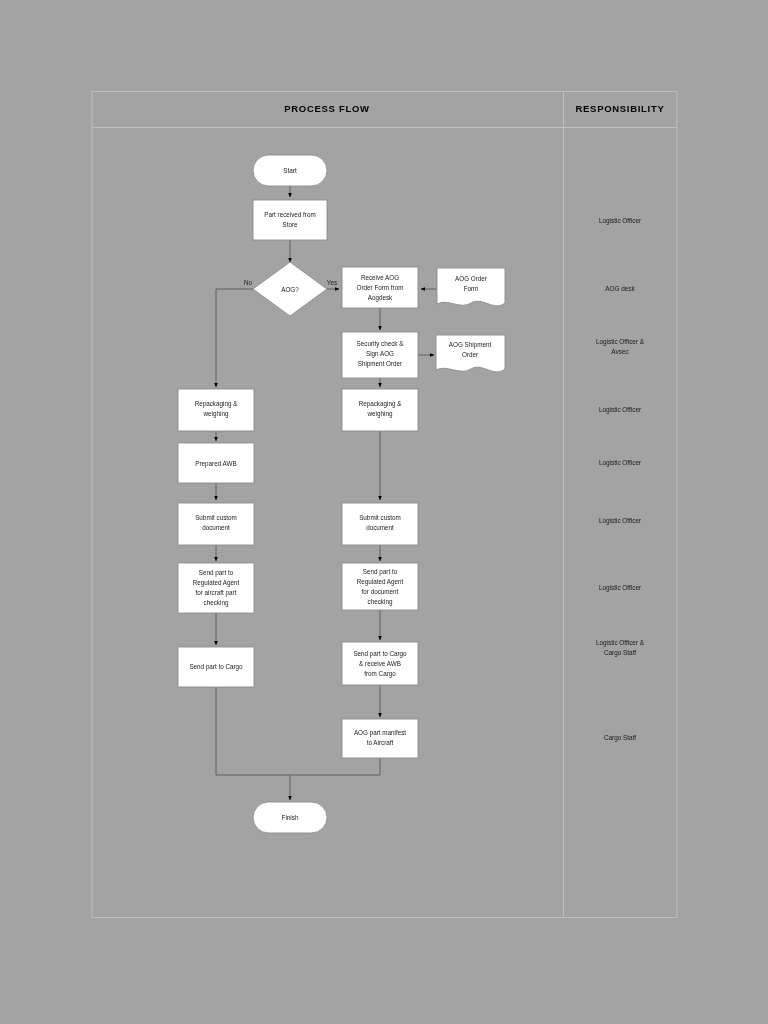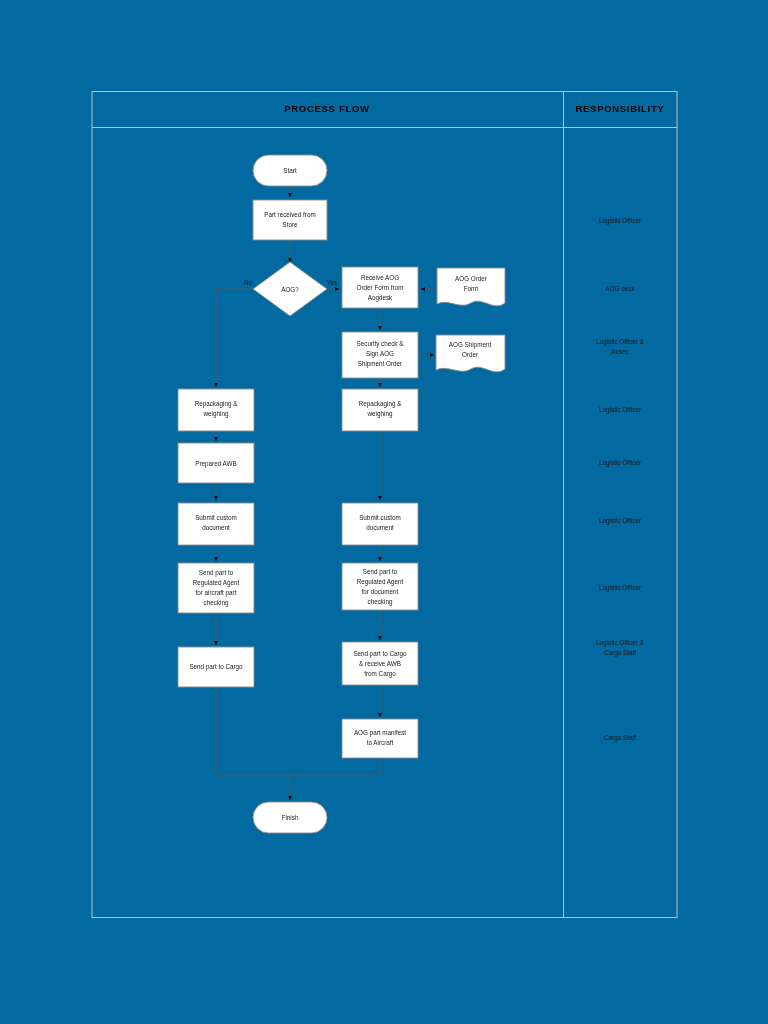--- a/index.html
+++ b/index.html
@@ -11,21 +11,21 @@
     width: 768px;
     height: 1024px;
     font-family: "Liberation Sans", sans-serif;
     color: #000000;
     overflow: hidden;
   }
   #page {
     position: relative;
     width: 768px;
     height: 1024px;
-    background: #0369a1;
+    background: #a3a3a3;
   }
   svg#flow {
     position: absolute;
     left: 0;
     top: 0;
     width: 768px;
     height: 1024px;
     display: block;
   }
   .frame-line { stroke: #bfbfbf; stroke-width: 1; fill: none; }

